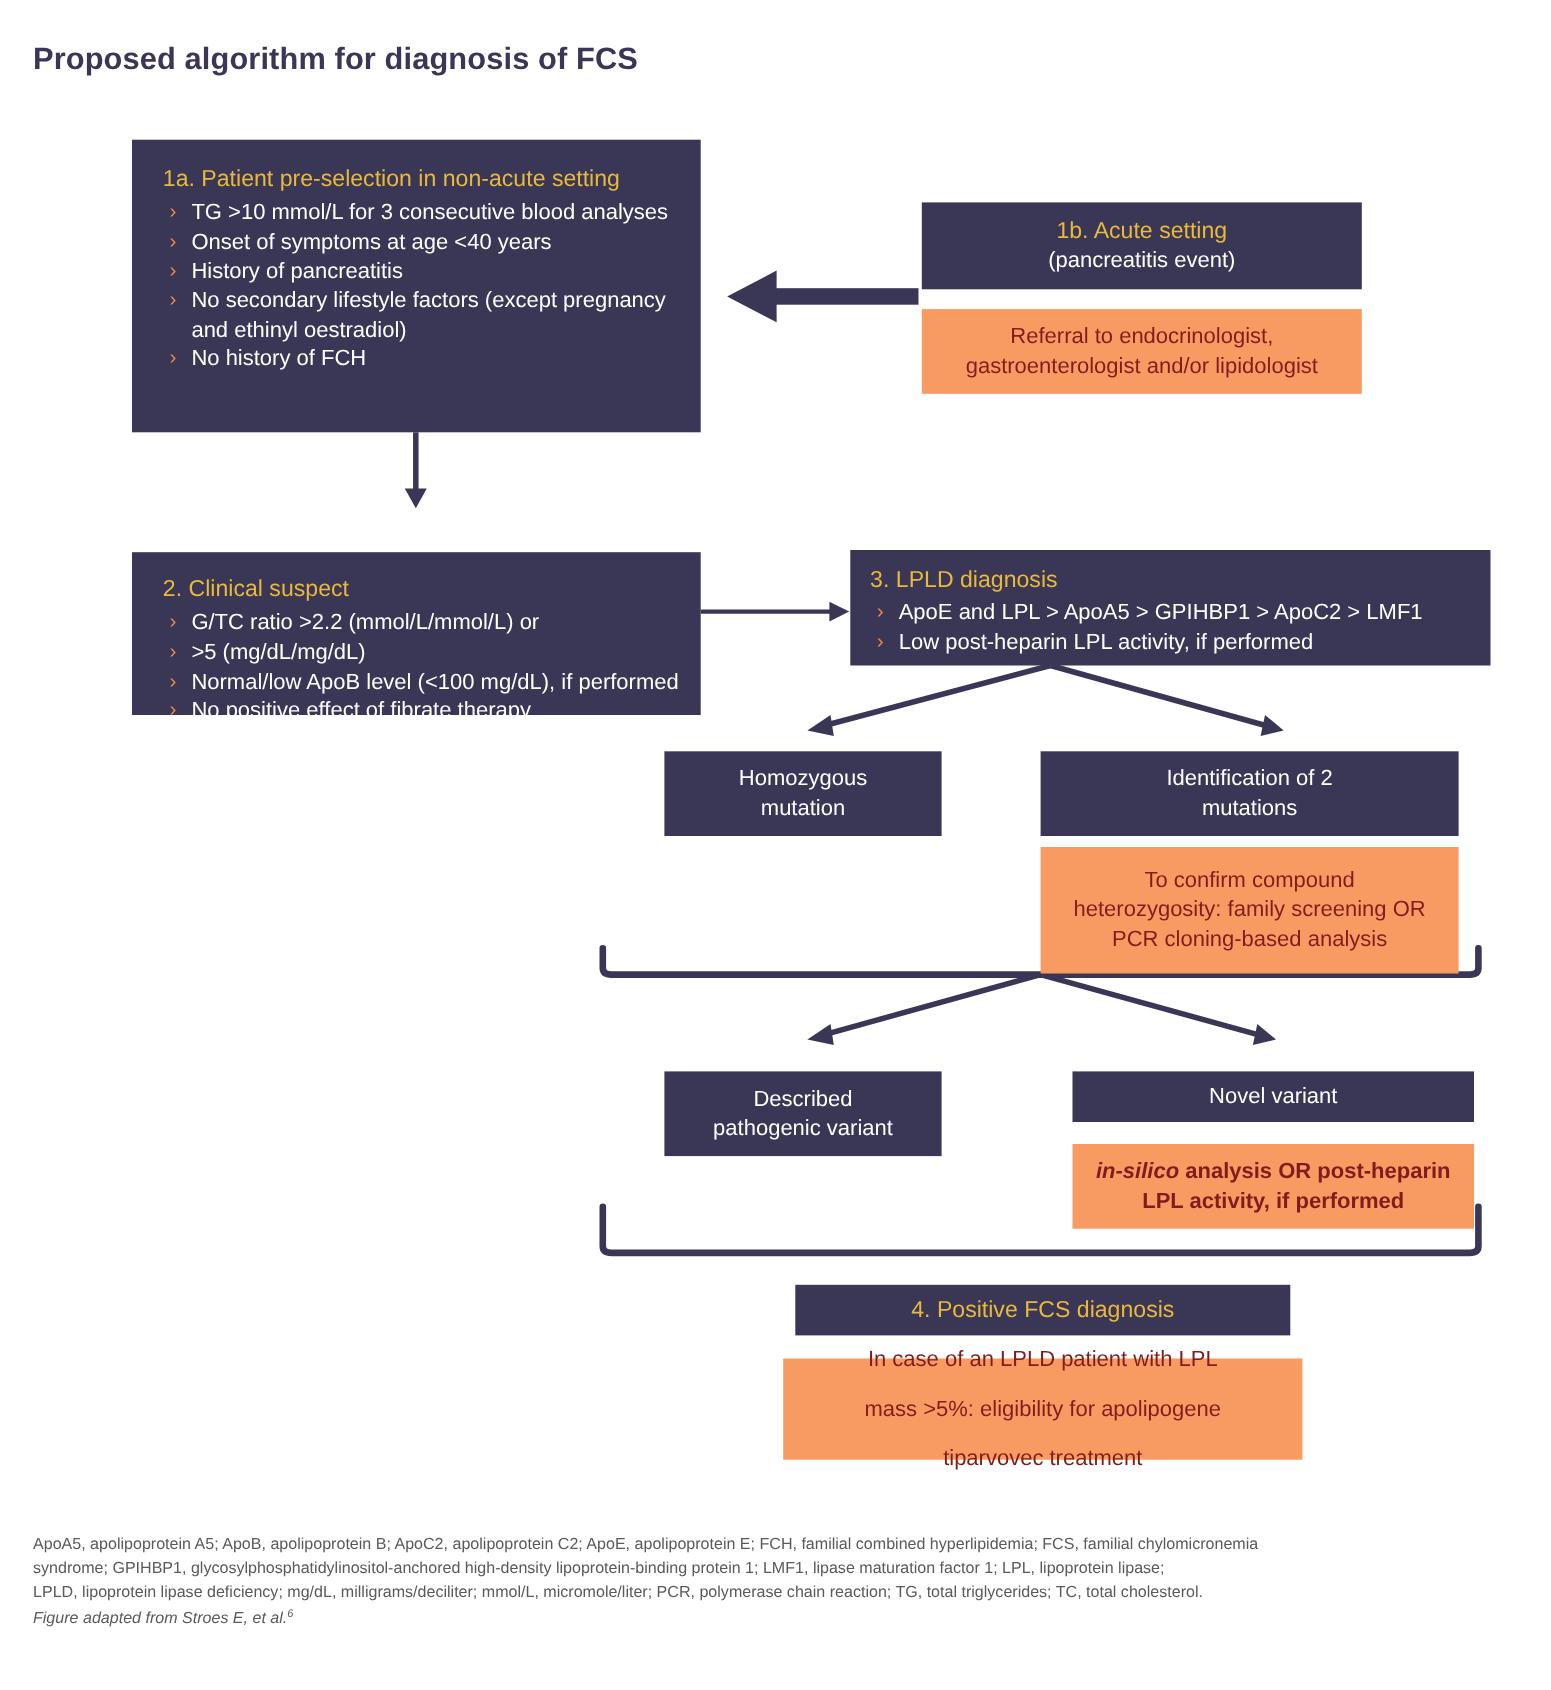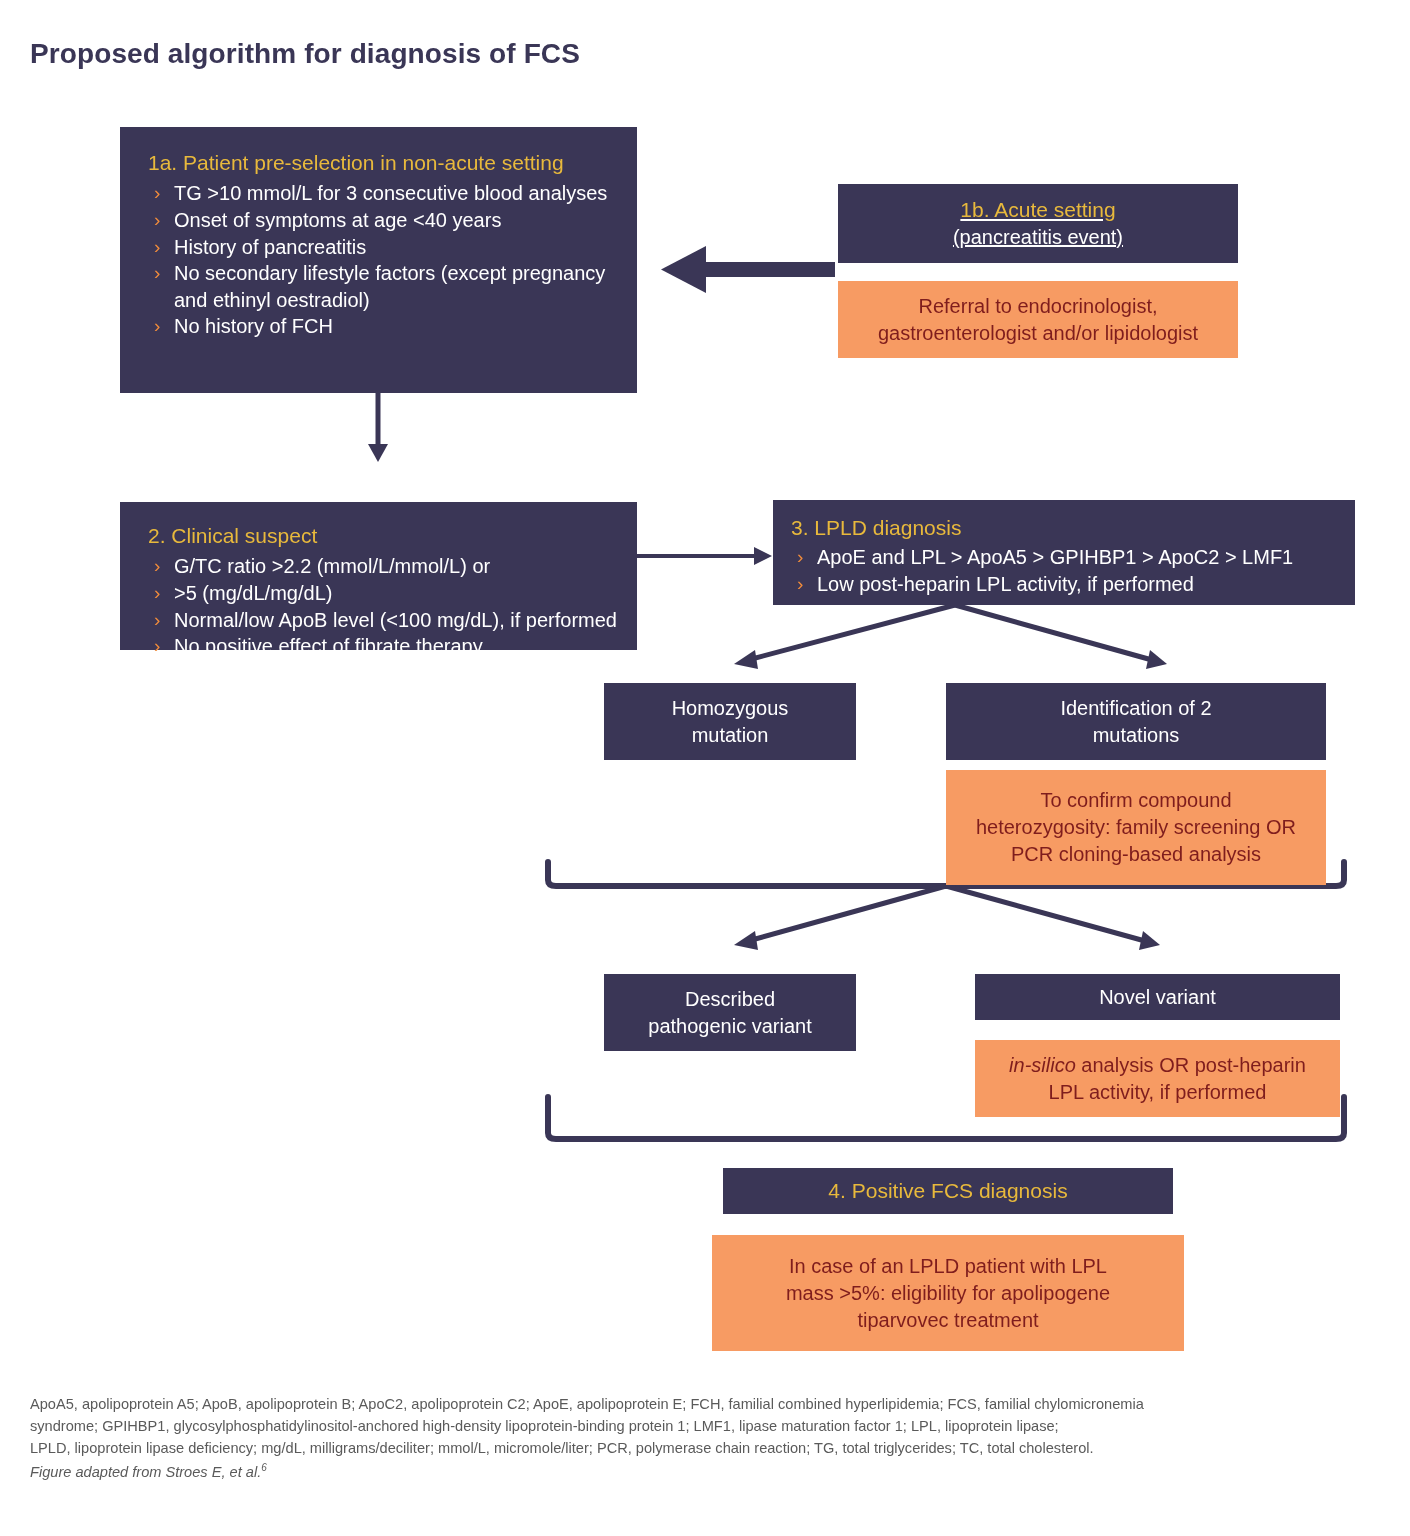--- a/index.html
+++ b/index.html
@@ -158,21 +158,21 @@
     <div class="box-heading">1a. Patient pre-selection in non-acute setting</div>
     <ul class="bullets" style="margin-top:3px;">
       <li><span class="chev">›</span><span>TG &gt;10 mmol/L for 3 consecutive blood analyses</span></li>
       <li><span class="chev">›</span><span>Onset of symptoms at age &lt;40 years</span></li>
       <li><span class="chev">›</span><span>History of pancreatitis</span></li>
       <li><span class="chev">›</span><span>No secondary lifestyle factors (except pregnancy and ethinyl oestradiol)</span></li>
       <li><span class="chev">›</span><span>No history of FCH</span></li>
     </ul>
   </div>
 
-  <div class="box navy box-center" style="left:838px; top:184px; width:400px; height:79px;text-decoration:underline;">
+  <div class="box navy box-center" style="left:838px; top:184px; width:400px; height:79px;">
     <div class="box-heading">1b. Acute setting</div>
     <div>(pancreatitis event)</div>
   </div>
 
   <div class="box orange box-center" style="left:838px; top:281px; width:400px; height:77px;">
     <div>Referral to endocrinologist,</div>
     <div>gastroenterologist and/or lipidologist</div>
   </div>
 
   <div class="box navy" style="left:120px; top:462px; width:517px; height:148px; padding:20px 12px 0 28px;margin-top:40px;">
@@ -211,30 +211,30 @@
 
   <div class="box navy box-center" style="left:604px; top:974px; width:252px; height:77px;">
     <div>Described</div>
     <div>pathogenic variant</div>
   </div>
 
   <div class="box navy box-center" style="left:975px; top:974px; width:365px; height:46px;">
     <div>Novel variant</div>
   </div>
 
-  <div class="box orange box-center" style="left:975px; top:1040px; width:365px; height:77px;">
+  <div class="box orange box-center" style="left:975px; top:1040px; width:365px; height:77px;font-weight:bold;">
     <div><span class="ital">in-silico</span><span> analysis OR post-heparin</span></div>
     <div>LPL activity, if performed</div>
   </div>
 
   <div class="box navy box-center" style="left:723px; top:1168px; width:450px; height:46px;">
     <div class="box-heading">4. Positive FCS diagnosis</div>
   </div>
 
-  <div class="box orange box-center" style="left:712px; top:1235px; width:472px; height:116px;">
+  <div class="box orange box-center" style="left:712px; top:1235px; width:472px; height:92px;gap:18px;">
     <div>In case of an LPLD patient with LPL</div>
     <div>mass &gt;5%: eligibility for apolipogene</div>
     <div>tiparvovec treatment</div>
   </div>
 
   <div class="footnote">
     <div>ApoA5, apolipoprotein A5; ApoB, apolipoprotein B; ApoC2, apolipoprotein C2; ApoE, apolipoprotein E; FCH, familial combined hyperlipidemia; FCS, familial chylomicronemia</div>
     <div>syndrome; GPIHBP1, glycosylphosphatidylinositol-anchored high-density lipoprotein-binding protein 1; LMF1, lipase maturation factor 1; LPL, lipoprotein lipase;</div>
     <div>LPLD, lipoprotein lipase deficiency; mg/dL, milligrams/deciliter; mmol/L, micromole/liter; PCR, polymerase chain reaction; TG, total triglycerides; TC, total cholesterol.</div>
     <div class="adapted"><span>Figure adapted from Stroes E, et al.</span><sup>6</sup></div>

